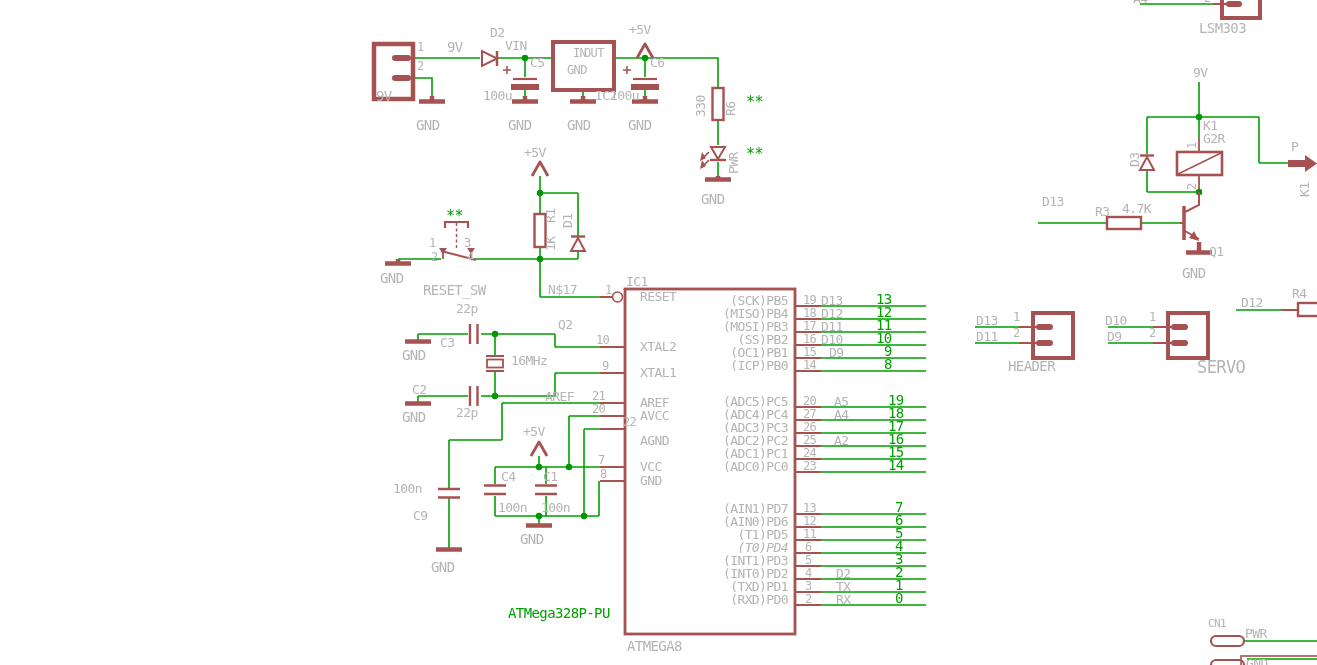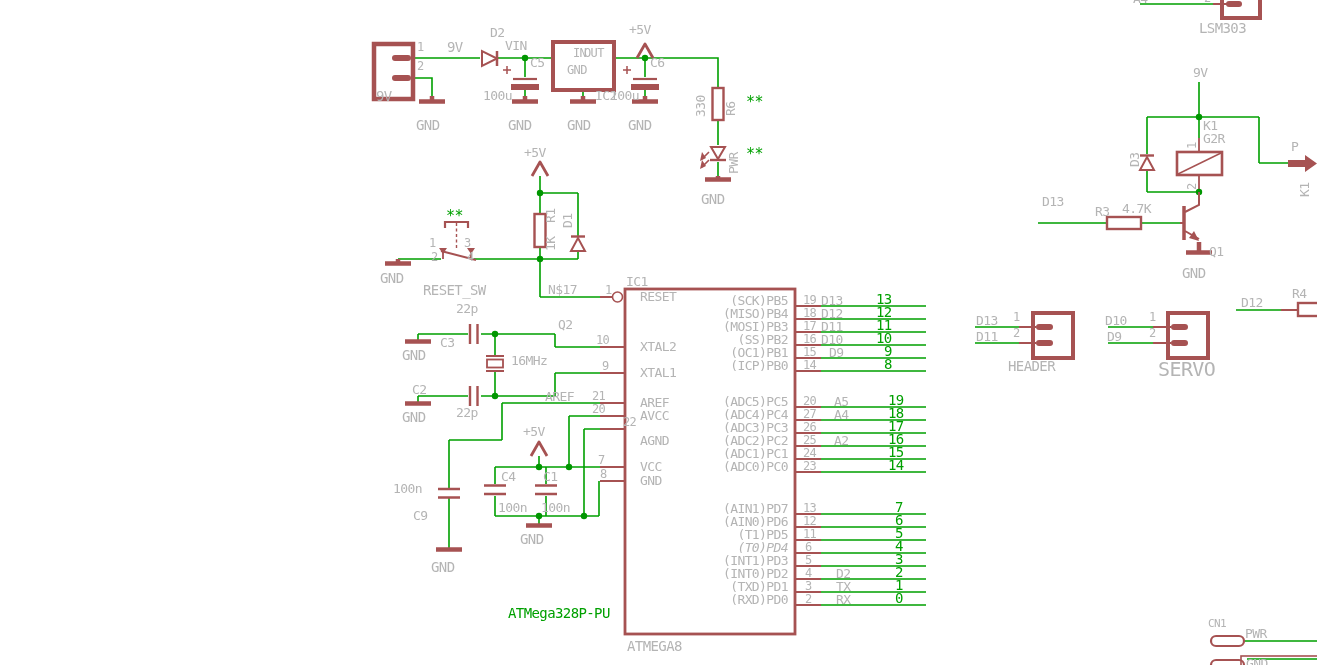--- a/index.html
+++ b/index.html
@@ -368,21 +368,21 @@
       <span class="lbl gray" style="left: 1182px; top: 266px; font-size: 14px;">GND</span>
       <span class="lbl gray" style="left: 976px; top: 314px;">D13</span>
       <span class="lbl gray" style="left: 1013px; top: 311px; font-size: 12px;">1</span>
       <span class="lbl gray" style="left: 976px; top: 330px;">D11</span>
       <span class="lbl gray" style="left: 1013px; top: 327px; font-size: 12px;">2</span>
       <span class="lbl gray" style="left: 1008px; top: 359px; font-size: 14px;">HEADER</span>
       <span class="lbl gray" style="left: 1105px; top: 314px;">D10</span>
       <span class="lbl gray" style="left: 1149px; top: 311px; font-size: 12px;">1</span>
       <span class="lbl gray" style="left: 1107px; top: 330px;">D9</span>
       <span class="lbl gray" style="left: 1149px; top: 327px; font-size: 12px;">2</span>
-      <span class="lbl gray" style="left: 1158px; top: 359px; font-size: 20px;">SERVO</span>
+      <span class="lbl gray" style="left: 1197px; top: 359px; font-size: 17px;">SERVO</span>
       <span class="lbl gray" style="left: 1241px; top: 296px;">D12</span>
       <span class="lbl gray" style="left: 1292px; top: 287px;">R4</span>
       <span class="lbl gray" style="left: 1133px; top: -8px;">A4</span>
       <span class="lbl gray" style="left: 1204px; top: -8px; font-size: 12px;">2</span>
       <span class="lbl gray" style="left: 1199px; top: 21px; font-size: 14px;">LSM303</span>
       <span class="lbl gray" style="left: 1208px; top: 618px; font-size: 11px;">CN1</span>
       <span class="lbl gray" style="left: 1245px; top: 627px;">PWR</span>
       <span class="lbl gray" style="left: 1245px; top: 660px; margin-top: 40px;">GNDBREAK</span>
       <span class="lbl gray" style="left: 1246px; top: 657px;">GND</span>
     </div>

